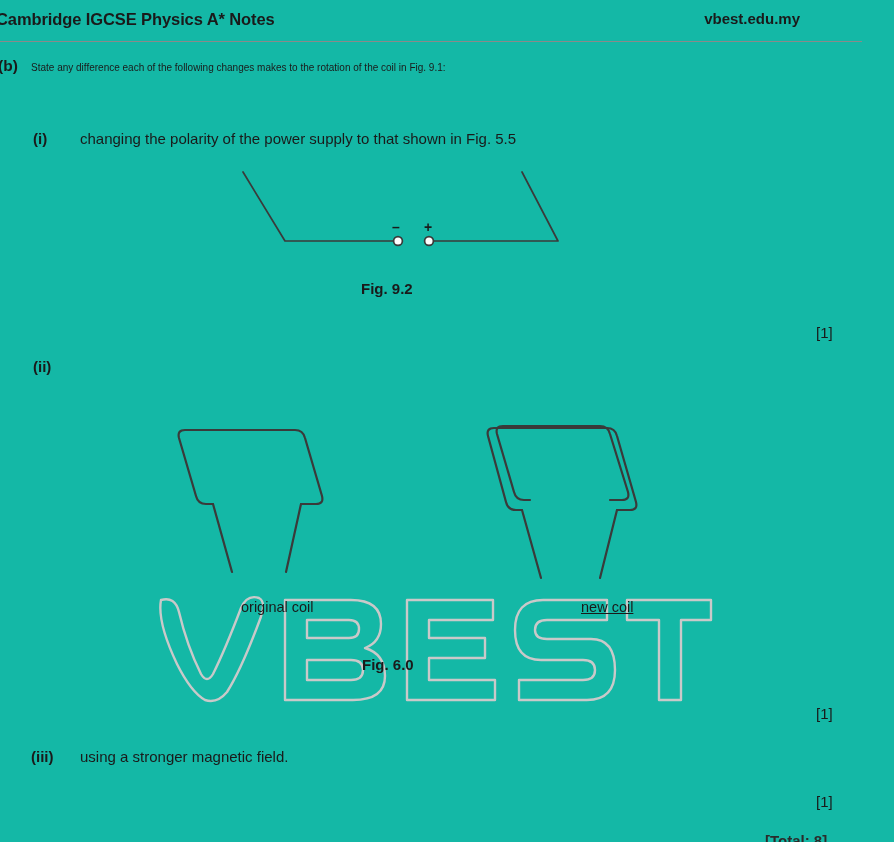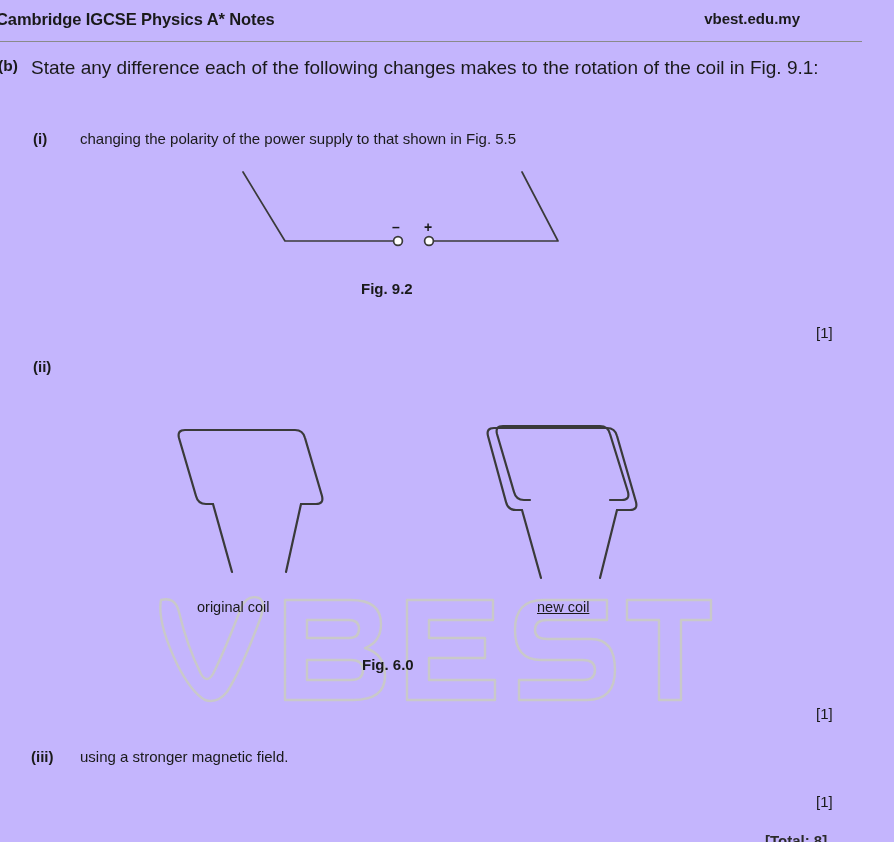--- a/index.html
+++ b/index.html
@@ -9,21 +9,21 @@
   }
   body {
     font-family: "Liberation Sans", sans-serif;
     color: #1a1a1a;
   }
   #page {
     position: relative;
     width: 894px;
     height: 842px;
     overflow: hidden;
-    background: #c4b5fd;
+    background: #14b8a6;
   }
 
   
   .hdr {
     position: absolute;
     left: 0;
     top: 10px;
     width: 894px;
     height: 30px;
   }
@@ -53,21 +53,21 @@
     border-top: 1.4px solid #8a8a8a;
   }
   .q-label {
     position: absolute;
     font-size: 15.5px;
     font-weight: bold;
     white-space: nowrap;
   }
   .q-body {
     position: absolute;
-    font-size: 19px;
+    font-size: 10px;
     line-height: 22px;
   }
   .justified {
     text-align: justify;
     text-align-last: left;
   }
   .sub-label {
     position: absolute;
     font-size: 15px;
     font-weight: bold;
@@ -86,20 +86,21 @@
     font-weight: bold;
     white-space: nowrap;
     z-index: 6;
   }
   .coil-label {
     position: absolute;
     font-size: 14.5px;
     white-space: nowrap;
     color: #1a1a1a;
     z-index: 6;
+    margin-left: 44px;
   }
 
   
   .ans-line {
     position: absolute;
     height: 14px;
     overflow: hidden;
     color: #3c3c3c;
     font-size: 15px;
     letter-spacing: 1.6px;

